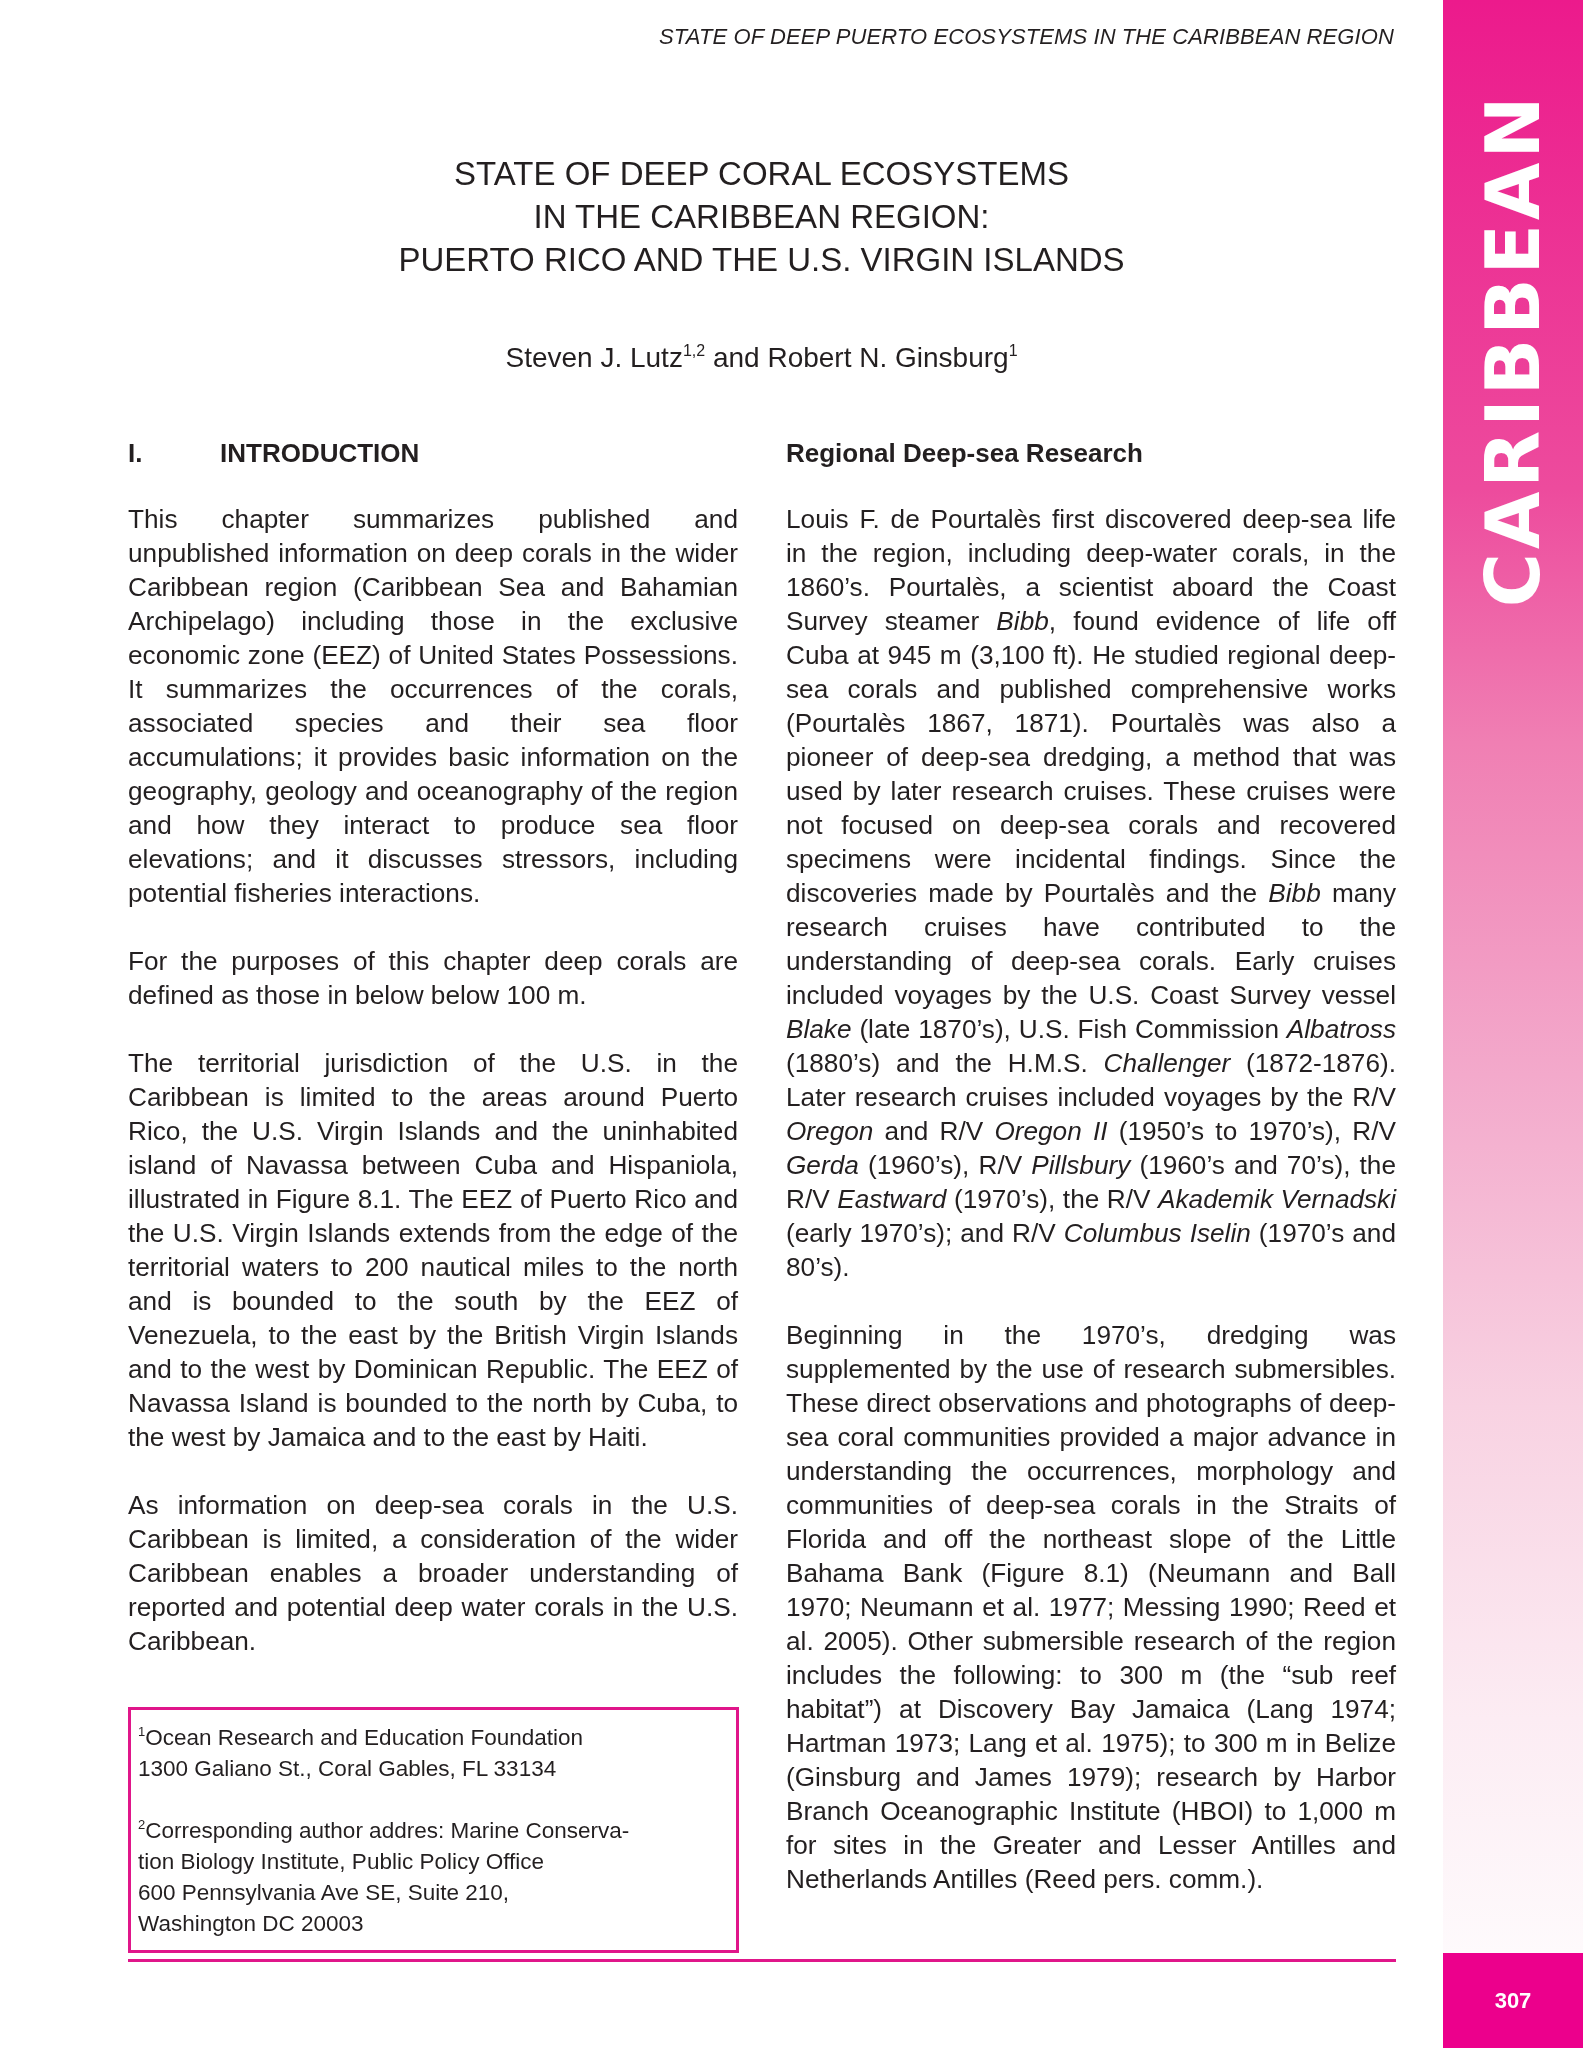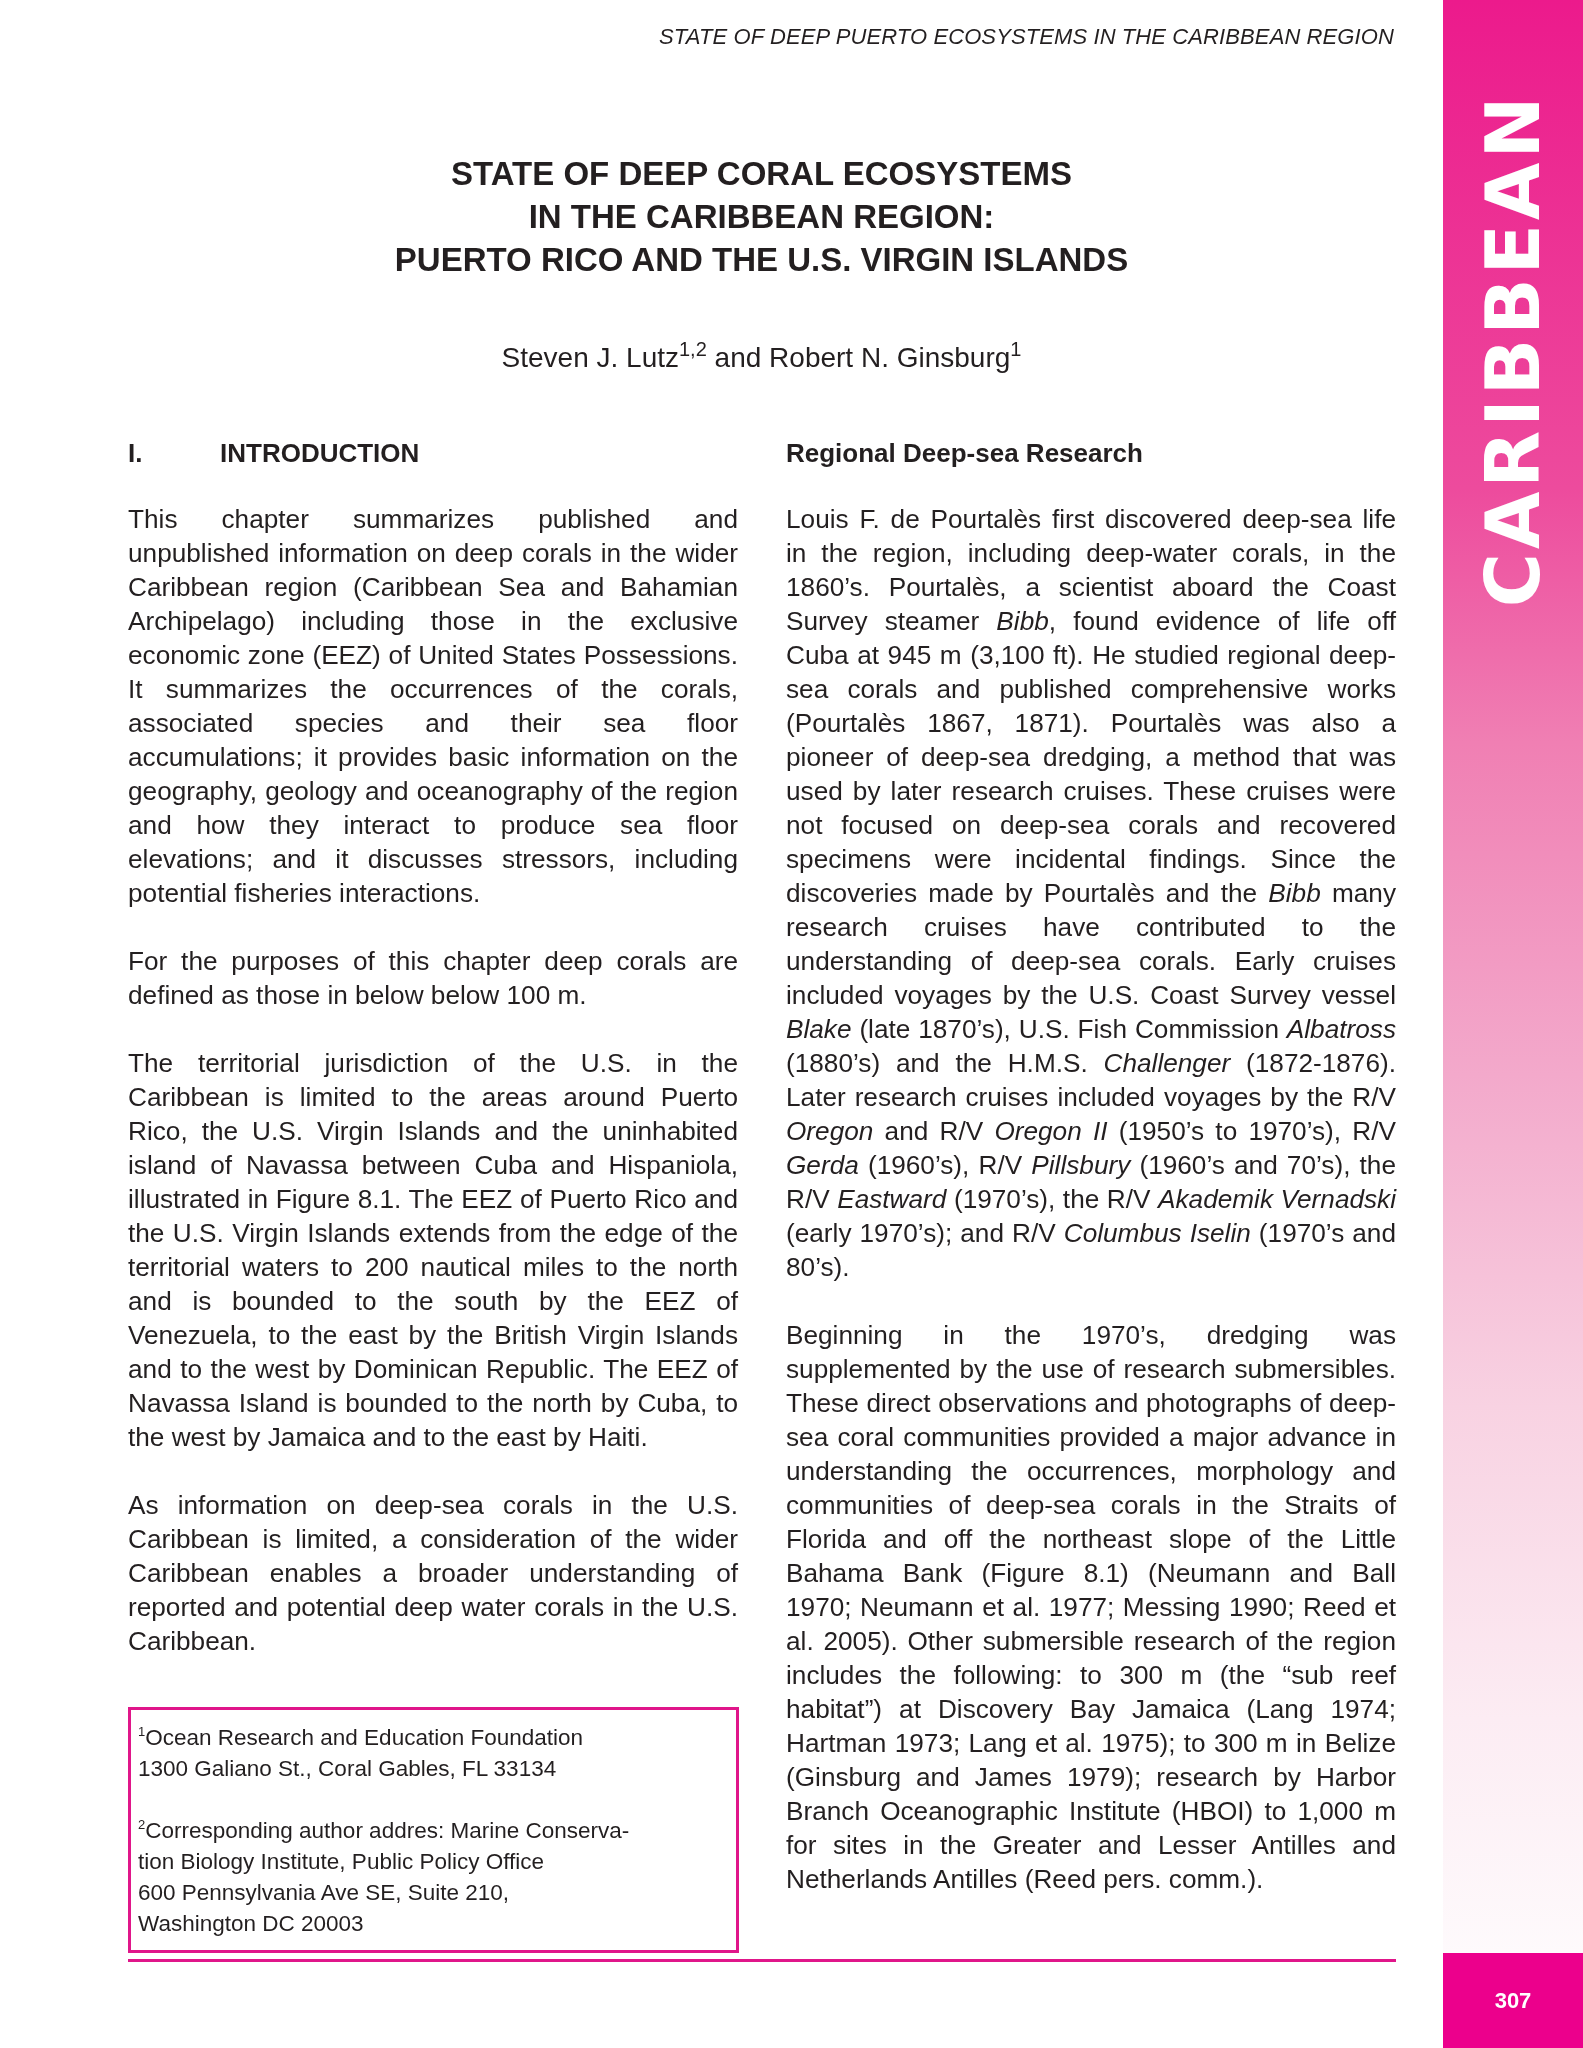--- a/index.html
+++ b/index.html
@@ -28,28 +28,28 @@
   }
   .page-number-box {
     position: absolute; left: 1443px; top: 1953px; width: 140px; height: 111px;
     background: #ec008c; display: flex; align-items: center; justify-content: center;
   }
   .page-number-box span {
     color: #ffffff; font-weight: bold; font-size: 22px; margin-top: -16px;
   }
   .title {
     position: absolute; left: 128px; top: 152px; width: 1267px;
-    text-align: center; font-weight: bold; font-size: 33px; line-height: 43px;
+    text-align: center; font-weight: normal; font-size: 33px; line-height: 43px;
     color: #231f20;
   }
   .authors {
     position: absolute; left: 128px; top: 342px; width: 1267px;
     text-align: center; font-size: 28px; color: #231f20;
   }
-  .authors sup { font-size: 20px; vertical-align: 11px; line-height: 0; }
+  .authors sup { font-size: 16px; vertical-align: 11px; line-height: 0; }
   .col {
     position: absolute; top: 420px; width: 610px;
     font-size: 26.2px; line-height: 34px; color: #231f20;
   }
   .col-left { left: 128px; }
   .col-right { left: 786px; }
   .heading { font-weight: bold; font-size: 26px; line-height: 34px; margin: 16px 0 32px 0; }
   .heading .num { display: inline-block; width: 92px; }
   p { margin: 0 0 34px 0; text-align: justify; text-align-last: left; hyphens: none; }
   p i { font-style: italic; }

